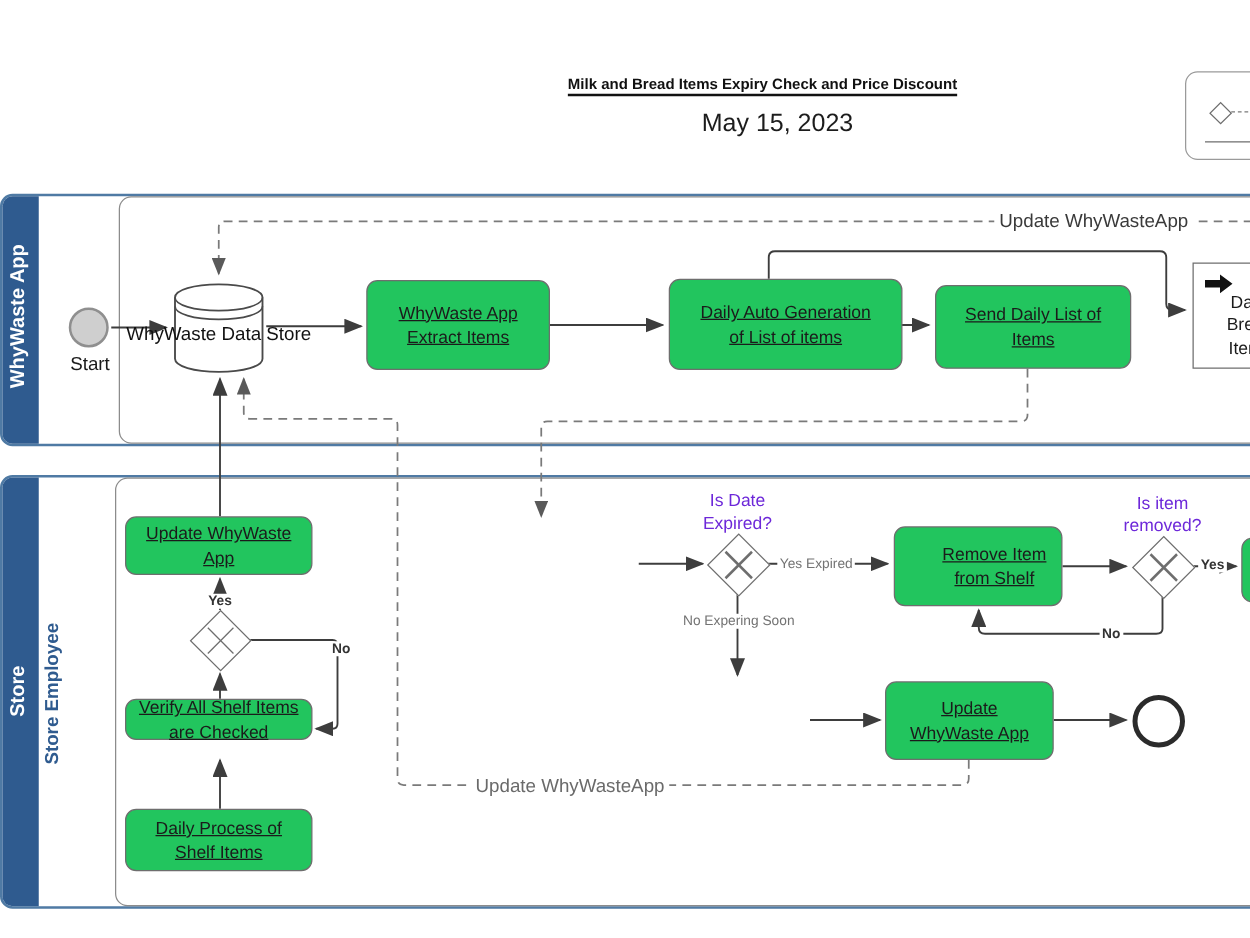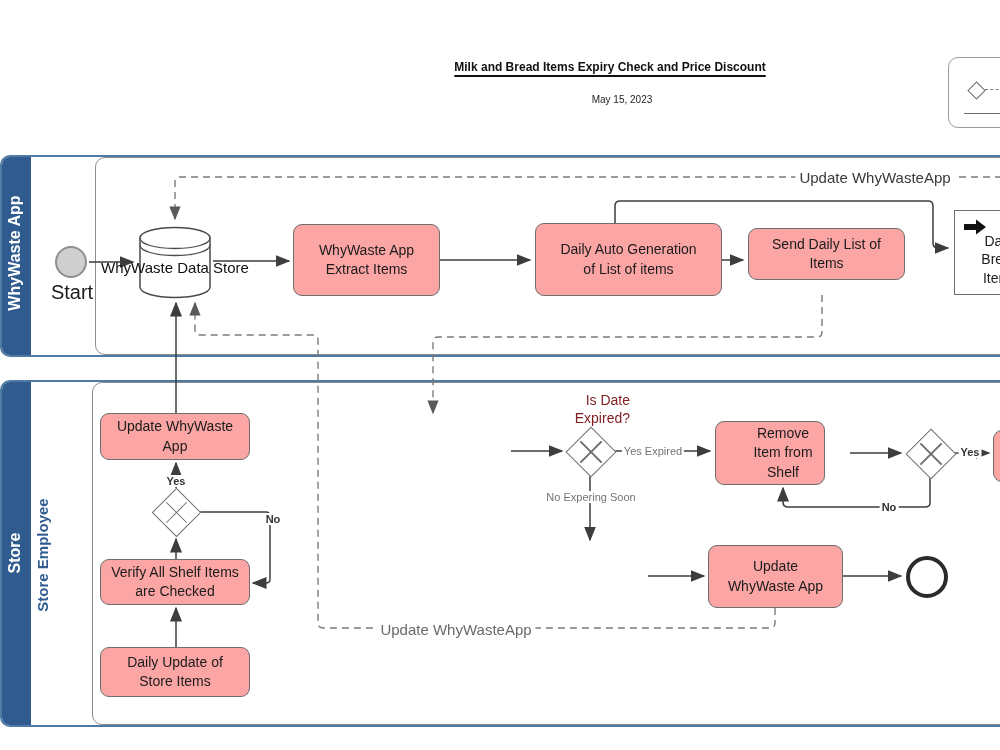--- a/index.html
+++ b/index.html
@@ -4,43 +4,43 @@
 <style>
   html,body{margin:0;padding:0;background:#ffffff;}
   #canvas{position:relative;width:1000px;height:750px;overflow:hidden;
           font-family:"Liberation Sans",sans-serif;background:#fff;}
 
   
   .title{position:absolute;left:610px;top:67px;transform:translate(-50%,-50%);
          font-size:12px;font-weight:bold;color:#111;white-space:nowrap;
          text-decoration:underline;text-decoration-thickness:2px;text-underline-offset:4px;}
   .date{position:absolute;left:622px;top:99px;transform:translate(-50%,-50%);
-        font-size:10px;color:#1c1c1c;white-space:nowrap;}
+        font-size:20px;color:#1c1c1c;white-space:nowrap;}
 
   
   .pool{position:absolute;border:2px solid var(--pool-border,#4f7aa4);border-radius:10px;box-sizing:border-box;}
   .pool-strip{position:absolute;left:0;top:0;bottom:0;width:29px;
               background:var(--pool-header,#2f5b8f);border-radius:8px 0 0 8px;}
   .lane-box{position:absolute;border:1.3px solid var(--lane-border,#8c8c8c);border-radius:10px;box-sizing:border-box;}
   .vtitle{position:absolute;transform:translate(-50%,-50%) rotate(-90deg);white-space:nowrap;
           font-weight:bold;}
   .pool-title{color:#fff;font-size:16px;}
   .lane-title{color:var(--pool-header,#2f5b8f);font-size:15px;}
 
   
   .node{position:absolute;box-sizing:border-box;}
-  .task{background:#fca5a5;border:1.4px solid #6e6e6e;border-radius:9px;
+  .task{background:#22c55e;border:1.4px solid #6e6e6e;border-radius:9px;
         display:flex;align-items:center;justify-content:center;text-align:center;
-        font-size:14px;color:#1b1b1b;line-height:1.38;padding:2px;}
+        font-size:14px;color:#1b1b1b;line-height:1.38;padding:2px;text-decoration:underline;}
   .event-start{border-radius:50%;background:var(--start-fill,#cfcfcf);border:2px solid #8f8f8f;}
   .event-end{border-radius:50%;background:#fff;border:4px solid var(--end-border,#2b2b2b);}
   .nlabel{position:absolute;transform:translate(-50%,-50%);text-align:center;
-          font-size:20px;color:#1b1b1b;line-height:1.25;white-space:nowrap;}
-  .qlabel{position:absolute;transform:translate(-50%,-50%);text-align:right;
-          font-size:14px;color:#7f1d1d;line-height:1.3;}
+          font-size:15px;color:#1b1b1b;line-height:1.25;white-space:nowrap;}
+  .qlabel{position:absolute;transform:translate(-50%,-50%);text-align:center;
+          font-size:14px;color:#6d28d9;line-height:1.3;}
   .gw{position:absolute;background:#fff;border:1.4px solid #6e6e6e;transform:rotate(45deg);}
   .gw .xh{position:absolute;left:7%;right:7%;top:50%;height:1.4px;margin-top:-0.7px;background:#6e6e6e;}
   .gw .xv{position:absolute;top:7%;bottom:7%;left:50%;width:1.4px;margin-left:-0.7px;background:#6e6e6e;}
   .dataobj{background:#fff;border:1.4px solid #6e6e6e;display:flex;align-items:center;
            justify-content:center;text-align:center;font-size:14px;color:#1b1b1b;line-height:1.3;}
   .dataobj .icon{position:absolute;left:7px;top:8px;}
   .datastore-text{position:absolute;transform:translate(-50%,-50%);text-align:center;
                   font-size:15px;color:#111;line-height:1.25;white-space:nowrap;background:transparent;}
 
   
@@ -137,63 +137,64 @@
     </svg>
   </div>
   <div class="datastore-text" style="left:175px;top:268px;">WhyWaste Data Store</div>
 
   <div class="node task" style="left:293px;top:224px;width:147px;height:72px;">
     <span style="max-width:120px;">WhyWaste App Extract Items</span>
   </div>
   <div class="node task" style="left:535px;top:223px;width:187px;height:73px;">
     <span style="max-width:146px;">Daily Auto Generation of List of items</span>
   </div>
-  <div class="node task" style="left:748px;top:228px;width:157px;height:52px;">
+  <div class="node task" style="left:748px;top:228px;width:157px;height:67px;">
     <span style="max-width:130px;">Send Daily List of Items</span>
   </div>
   <div class="node dataobj" style="left:954px;top:210px;width:92px;height:85px;">
     <span class="icon">
       <svg width="26" height="16">
           <path d="M2,5 h12 v-4.5 l10,7.5 -10,7.5 v-4.5 h-12 z" fill="#111"></path>
         </svg>
     </span>
     <span style="max-width:50px;margin-top:14px;">Daily Bread Items</span>
   </div>
 
   <div class="node task" style="left:100px;top:413px;width:150px;height:47px;">
     <span style="max-width:125px;">Update WhyWaste App</span>
   </div>
 
   <div class="gw" style="left:159px;top:495px;width:33px;height:33px;">
     <div class="xh"></div>
     <div class="xv"></div>
   </div>
 
-  <div class="node task" style="left:100px;top:559px;width:150px;height:46px;">
+  <div class="node task" style="left:100px;top:559px;width:150px;height:33px;">
     <span style="max-width:135px;">Verify All Shelf Items are Checked</span>
   </div>
   <div class="node task" style="left:100px;top:647px;width:150px;height:50px;">
-    <span style="max-width:120px;">Daily Update of Store Items</span>
+    <span style="max-width:120px;">Daily Process of Shelf Items</span>
   </div>
 
 
   <div class="gw" style="left:573px;top:434px;width:34px;height:34px;">
     <div class="xh"></div>
     <div class="xv"></div>
   </div>
   <div class="qlabel" style="left:590px;top:409px;width:80px;">Is Date Expired?</div>
 
-  <div class="node task" style="left:715px;top:421px;width:110px;height:64px;padding-left:28px;">
+  <div class="node task" style="left:715px;top:421px;width:135px;height:64px;padding-left:28px;">
     <span style="max-width:130px;">Remove Item from Shelf</span>
   </div>
 
   <div class="gw" style="left:913px;top:436px;width:34px;height:34px;">
     <div class="xh"></div>
     <div class="xv"></div>
   </div>
+  <div class="qlabel" style="left:930px;top:411px;width:90px;">Is item removed?</div>
 
   <div class="node task" style="left:993px;top:430px;width:60px;height:52px;"></div>
 
   <div class="node task" style="left:708px;top:545px;width:135px;height:63px;">
     <span style="max-width:100px;">Update WhyWaste App</span>
   </div>
 
   <div class="node event-end" style="left:906px;top:556px;width:42px;height:42px;"></div>
 
   <div class="elabel dark" style="left:875px;top:177px;">Update WhyWasteApp</div>

